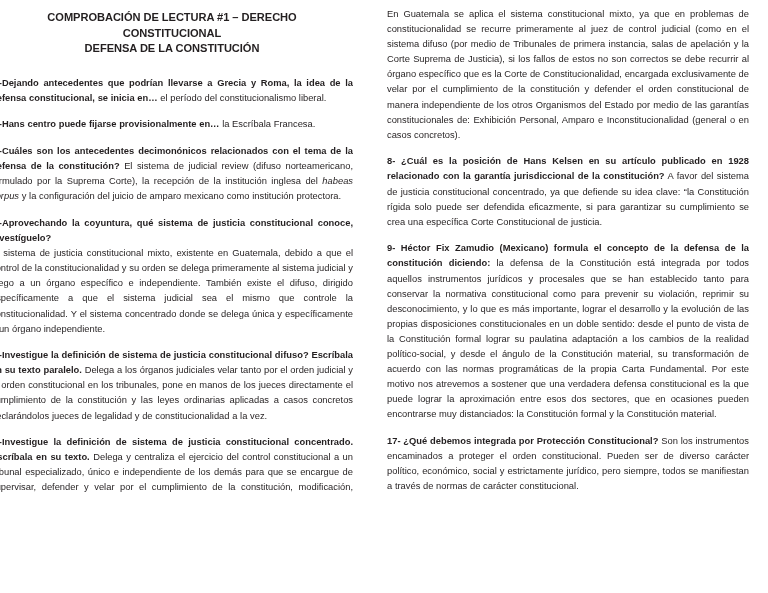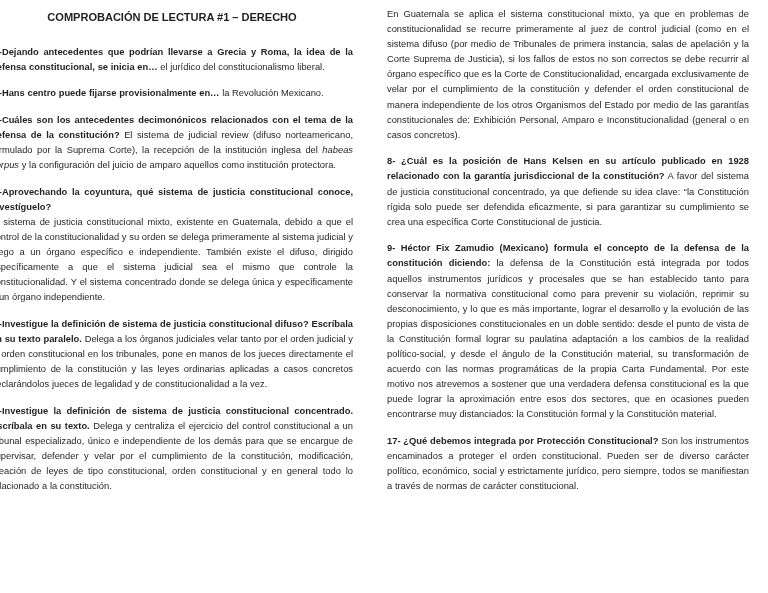--- a/index.html
+++ b/index.html
@@ -71,32 +71,34 @@
 </head>
 <body>
 
 <div class="viewport">
 
   <div class="page page-left">
     <div class="col">
 
       <h1 class="doc-title">
         <span class="t-line">COMPROBACIÓN DE LECTURA #1 – DERECHO</span>
+        <span class="t-line">CONSTITUCIONAL</span>
+        <span class="t-line">DEFENSA DE LA CONSTITUCIÓN</span>
       </h1>
 
       <p class="qa first">
-        <b>1.-</b><b>Dejando antecedentes que podrían llevarse a Grecia y Roma, la idea de la defensa constitucional, se inicia en…</b><span> el jurídico del constitucionalismo liberal.</span>
+        <b>1.-</b><b>Dejando antecedentes que podrían llevarse a Grecia y Roma, la idea de la defensa constitucional, se inicia en…</b><span> el período del constitucionalismo liberal.</span>
       </p>
 
       <p class="qa">
-        <b>2.-</b><b>Hans centro puede fijarse provisionalmente en…</b><span> la Revolución Mexicano.</span>
+        <b>2.-</b><b>Hans centro puede fijarse provisionalmente en…</b><span> la Escríbala Francesa.</span>
       </p>
 
       <p class="qa">
-        <b>3.-</b><b>Cuáles son los antecedentes decimonónicos relacionados con el tema de la defensa de la constitución?</b><span> El sistema de judicial review (difuso norteamericano, formulado por la Suprema Corte), la recepción de la institución inglesa del </span><i>habeas corpus</i><span> y la configuración del juicio de amparo aquellos como institución protectora.</span>
+        <b>3.-</b><b>Cuáles son los antecedentes decimonónicos relacionados con el tema de la defensa de la constitución?</b><span> El sistema de judicial review (difuso norteamericano, formulado por la Suprema Corte), la recepción de la institución inglesa del </span><i>habeas corpus</i><span> y la configuración del juicio de amparo mexicano como institución protectora.</span>
       </p>
 
       <p class="qa">
         <b>4.-</b><b>Aprovechando la coyuntura, qué sistema de justicia constitucional conoce, investíguelo?</b><br>
         <span>El sistema de justicia constitucional mixto, existente en Guatemala, debido a que el control de la constitucionalidad y su orden se delega primeramente al sistema judicial y luego a un órgano específico e independiente. También existe el difuso, dirigido específicamente a que el sistema judicial sea el mismo que controle la constitucionalidad. Y el sistema concentrado donde se delega única y específicamente a un órgano independiente.</span>
       </p>
 
       <p class="qa">
         <b>5.-</b><b>Investigue la definición de sistema de justicia constitucional difuso? Escríbala en su texto paralelo.</b><span> Delega a los órganos judiciales velar tanto por el orden judicial y el orden constitucional en los tribunales, pone en manos de los jueces directamente el cumplimiento de la constitución y las leyes ordinarias aplicadas a casos concretos declarándolos jueces de legalidad y de constitucionalidad a la vez.</span>
       </p>

